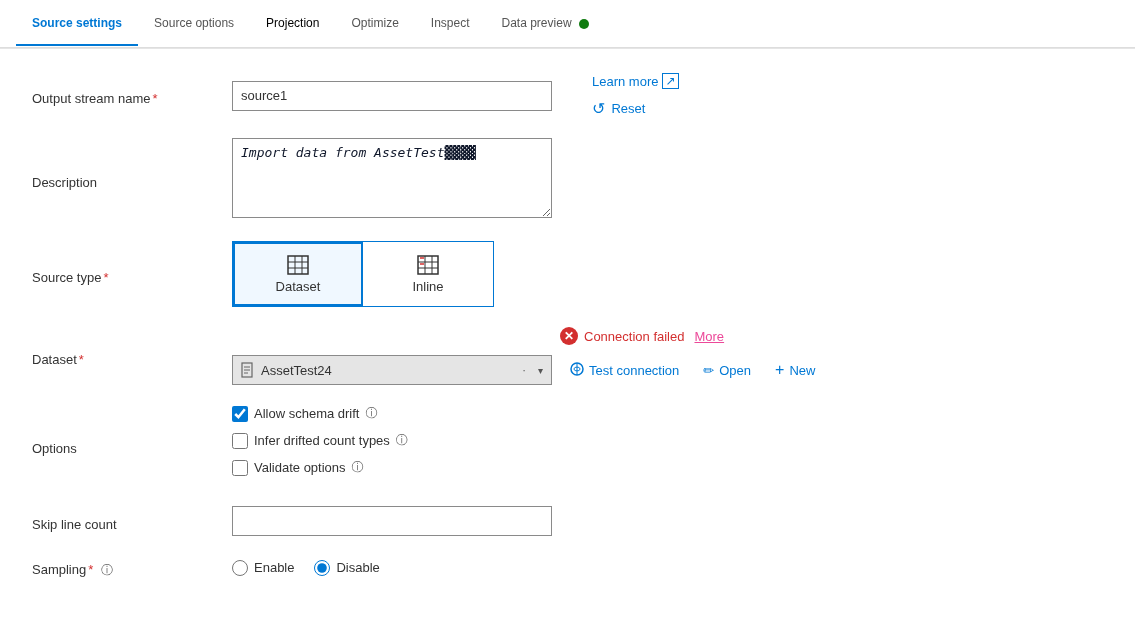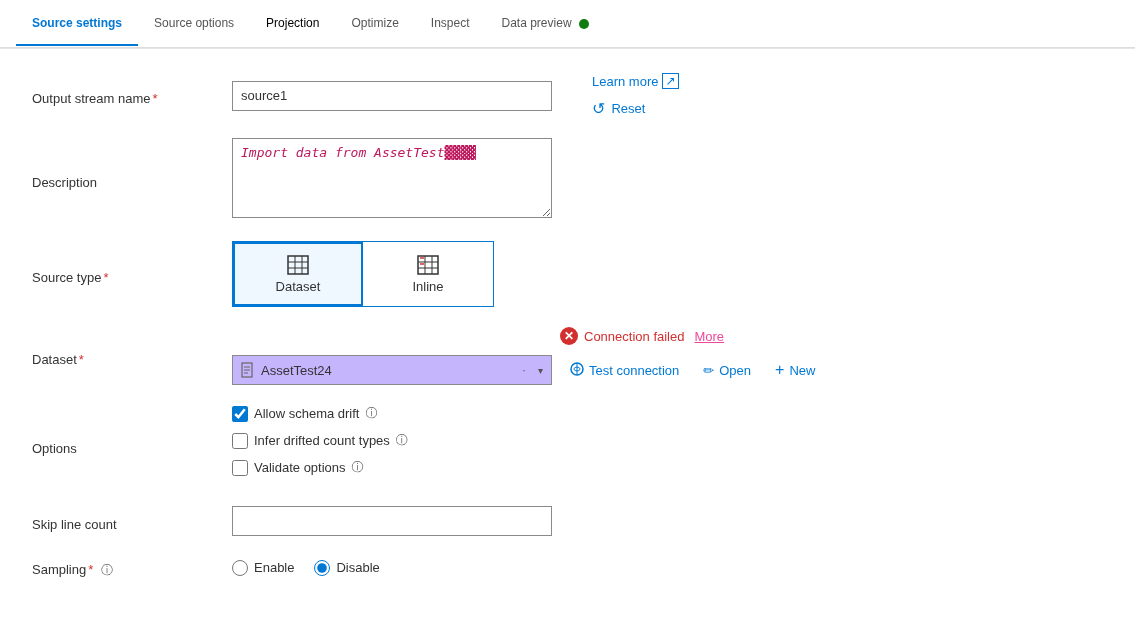--- a/index.html
+++ b/index.html
@@ -162,21 +162,21 @@
       gap: 12px;
     }
     .dataset-select {
       display: flex;
       align-items: center;
       border: 1px solid #8a8a8a;
       height: 30px;
       width: 320px;
       padding: 0 8px;
       cursor: pointer;
-      background: #c4b5fd;
+      background: #e5e5e5;
       font-size: 13px;
       gap: 6px;
       position: relative;
     }
     .dataset-select-value {
       flex: 1;
       overflow: hidden;
       text-overflow: ellipsis;
       white-space: nowrap;
     }
@@ -303,21 +303,21 @@
       <button class="reset-btn">
         <span style="font-size:16px;">↺</span>
         <span>Reset</span>
       </button>
     </div>
   </div>
 
   <div class="form-row">
     <div class="form-label">Description</div>
     <div class="form-control">
-      <textarea style="color: #be185d; font-style: italic;">Import data from AssetTest▓▓▓▓</textarea>
+      <textarea style="color: #0f172a; font-style: italic;">Import data from AssetTest▓▓▓▓</textarea>
     </div>
   </div>
 
   <div class="form-row">
     <div class="form-label">
       <span>Source type</span><span class="required-star">*</span>
     </div>
     <div class="form-control">
       <div class="source-type-group">
         <button class="source-type-btn active">

